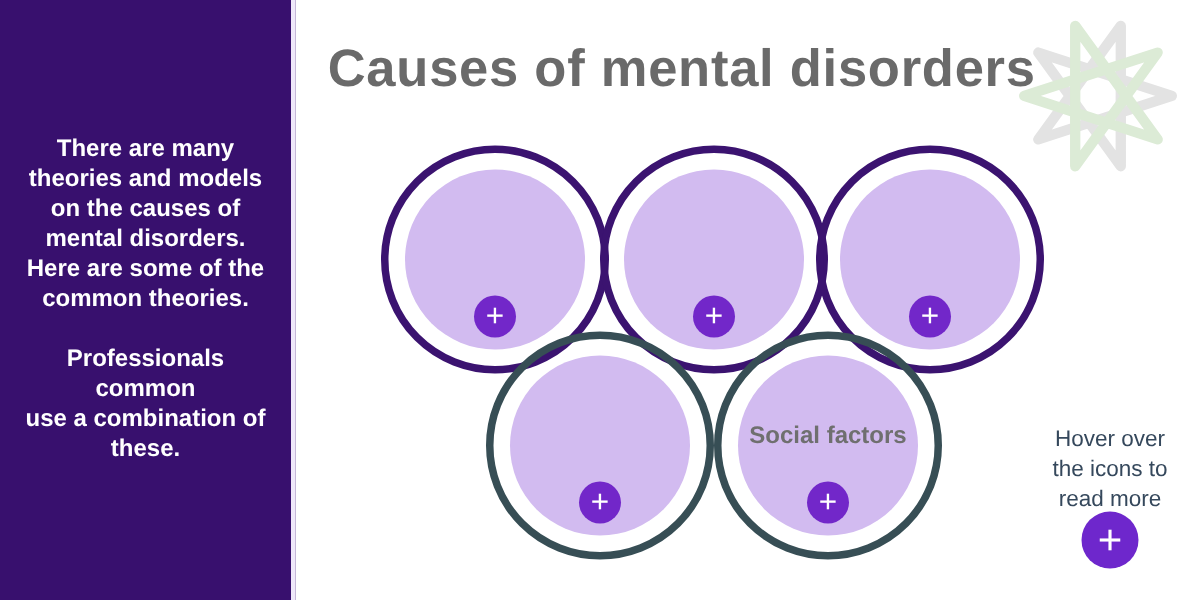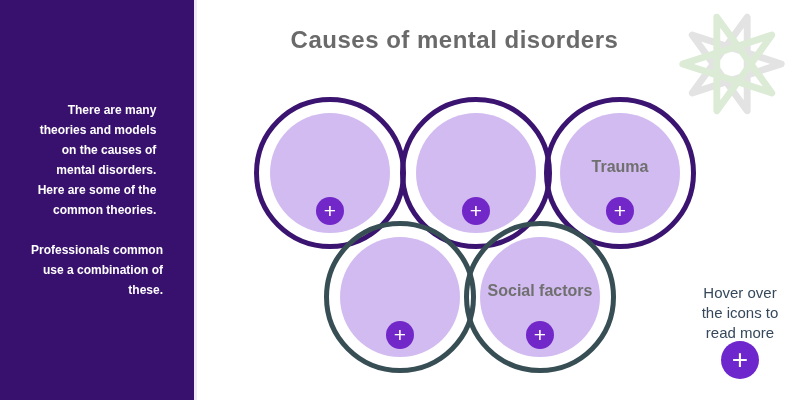--- a/index.html
+++ b/index.html
@@ -20,31 +20,31 @@
     border-right: 3px solid #efe8fa;
     display: flex; flex-direction: column;
     justify-content: center; align-items: center;
     gap: 20px;
     padding: 0 11px;
     z-index: 3;
   }
   .sidebar p {
     color: #ffffff;
     font-weight: 700;
-    font-size: 12px;
+    font-size: 16px;
     line-height: 20px;
-    text-align: right;
+    text-align: center;
     white-space: pre-line;
   }
 
   
   .title {
     position: absolute; left: 197px; right: 88px; top: 26px;
     text-align: center;
-    font-size: 24px;
+    font-size: 35px;
     font-weight: 700;
     color: #6a6a6a;
     letter-spacing: 0.5px;
     z-index: 2;
   }
 
   
   .logo {
     position: absolute; left: 672px; top: 5px;
     width: 120px; height: 118px;
@@ -93,21 +93,21 @@
     line-height: 26px;
     text-align: center;
     cursor: pointer;
     padding: 0;
     font-family: "Liberation Sans", sans-serif;
   }
   .c1 { left: 254px; top: 97px; }
   .c2 { left: 400px; top: 97px; }
   .c3 { left: 544px; top: 97px; }
   .c4 { left: 324px; top: 221px; z-index: 2; }
-  .c5 { left: 464px; top: 221px; z-index: 2; }
+  .c5 { left: 476px; top: 221px; z-index: 2; }
 
   
   .hover-hint {
     position: absolute; left: 678px; top: 283px; width: 124px;
     text-align: center;
     font-size: 15px;
     line-height: 20px;
     color: #35485c;
     white-space: pre-line;
     z-index: 2;
@@ -161,21 +161,20 @@
 
 <div class="circle c2">
   <div class="ring"></div>
   <div class="fill"></div>
   <button class="plus-btn">+</button>
 </div>
 
 <div class="circle c3">
   <div class="ring"></div>
   <div class="fill"></div>
-  <div class="label">Trauma</div>
   <button class="plus-btn">+</button>
 </div>
 
 <div class="circle c4 slate">
   <div class="ring"></div>
   <div class="fill"></div>
   <button class="plus-btn">+</button>
 </div>
 
 <div class="circle c5 slate">

